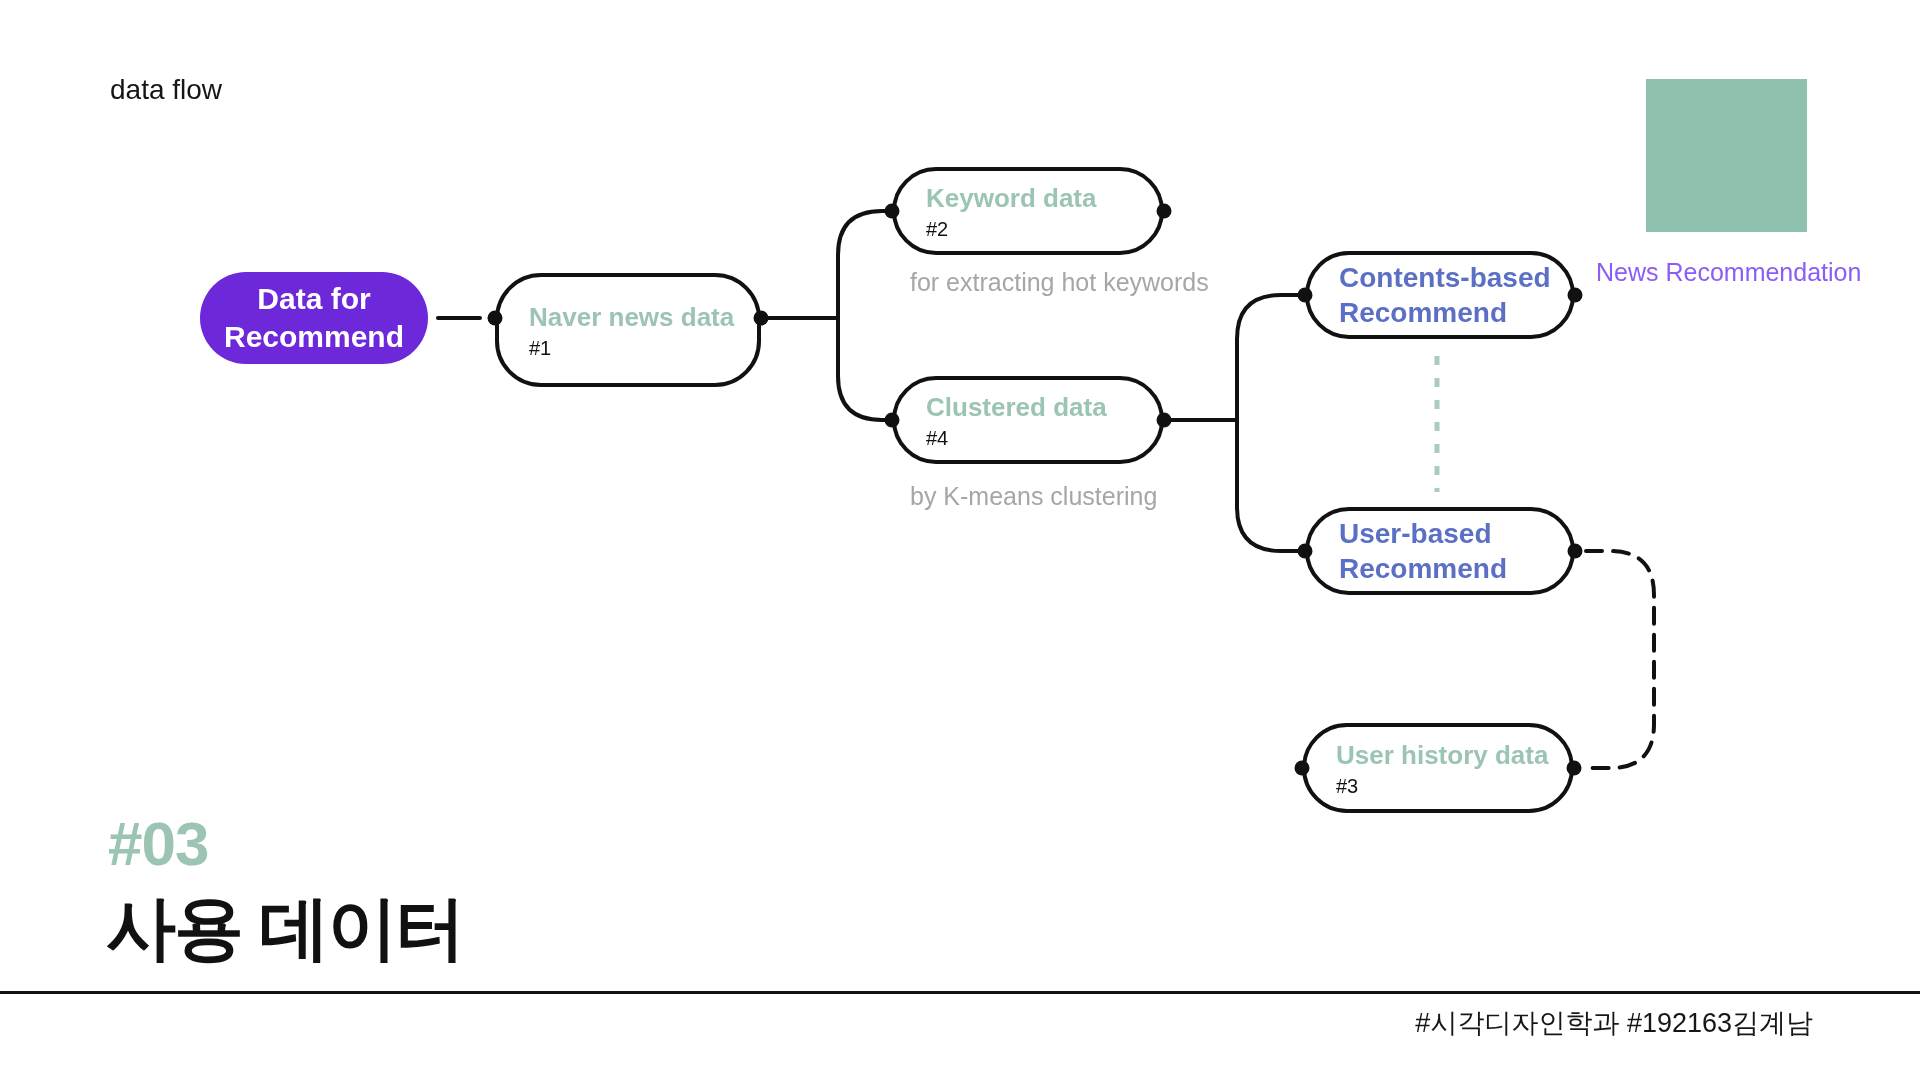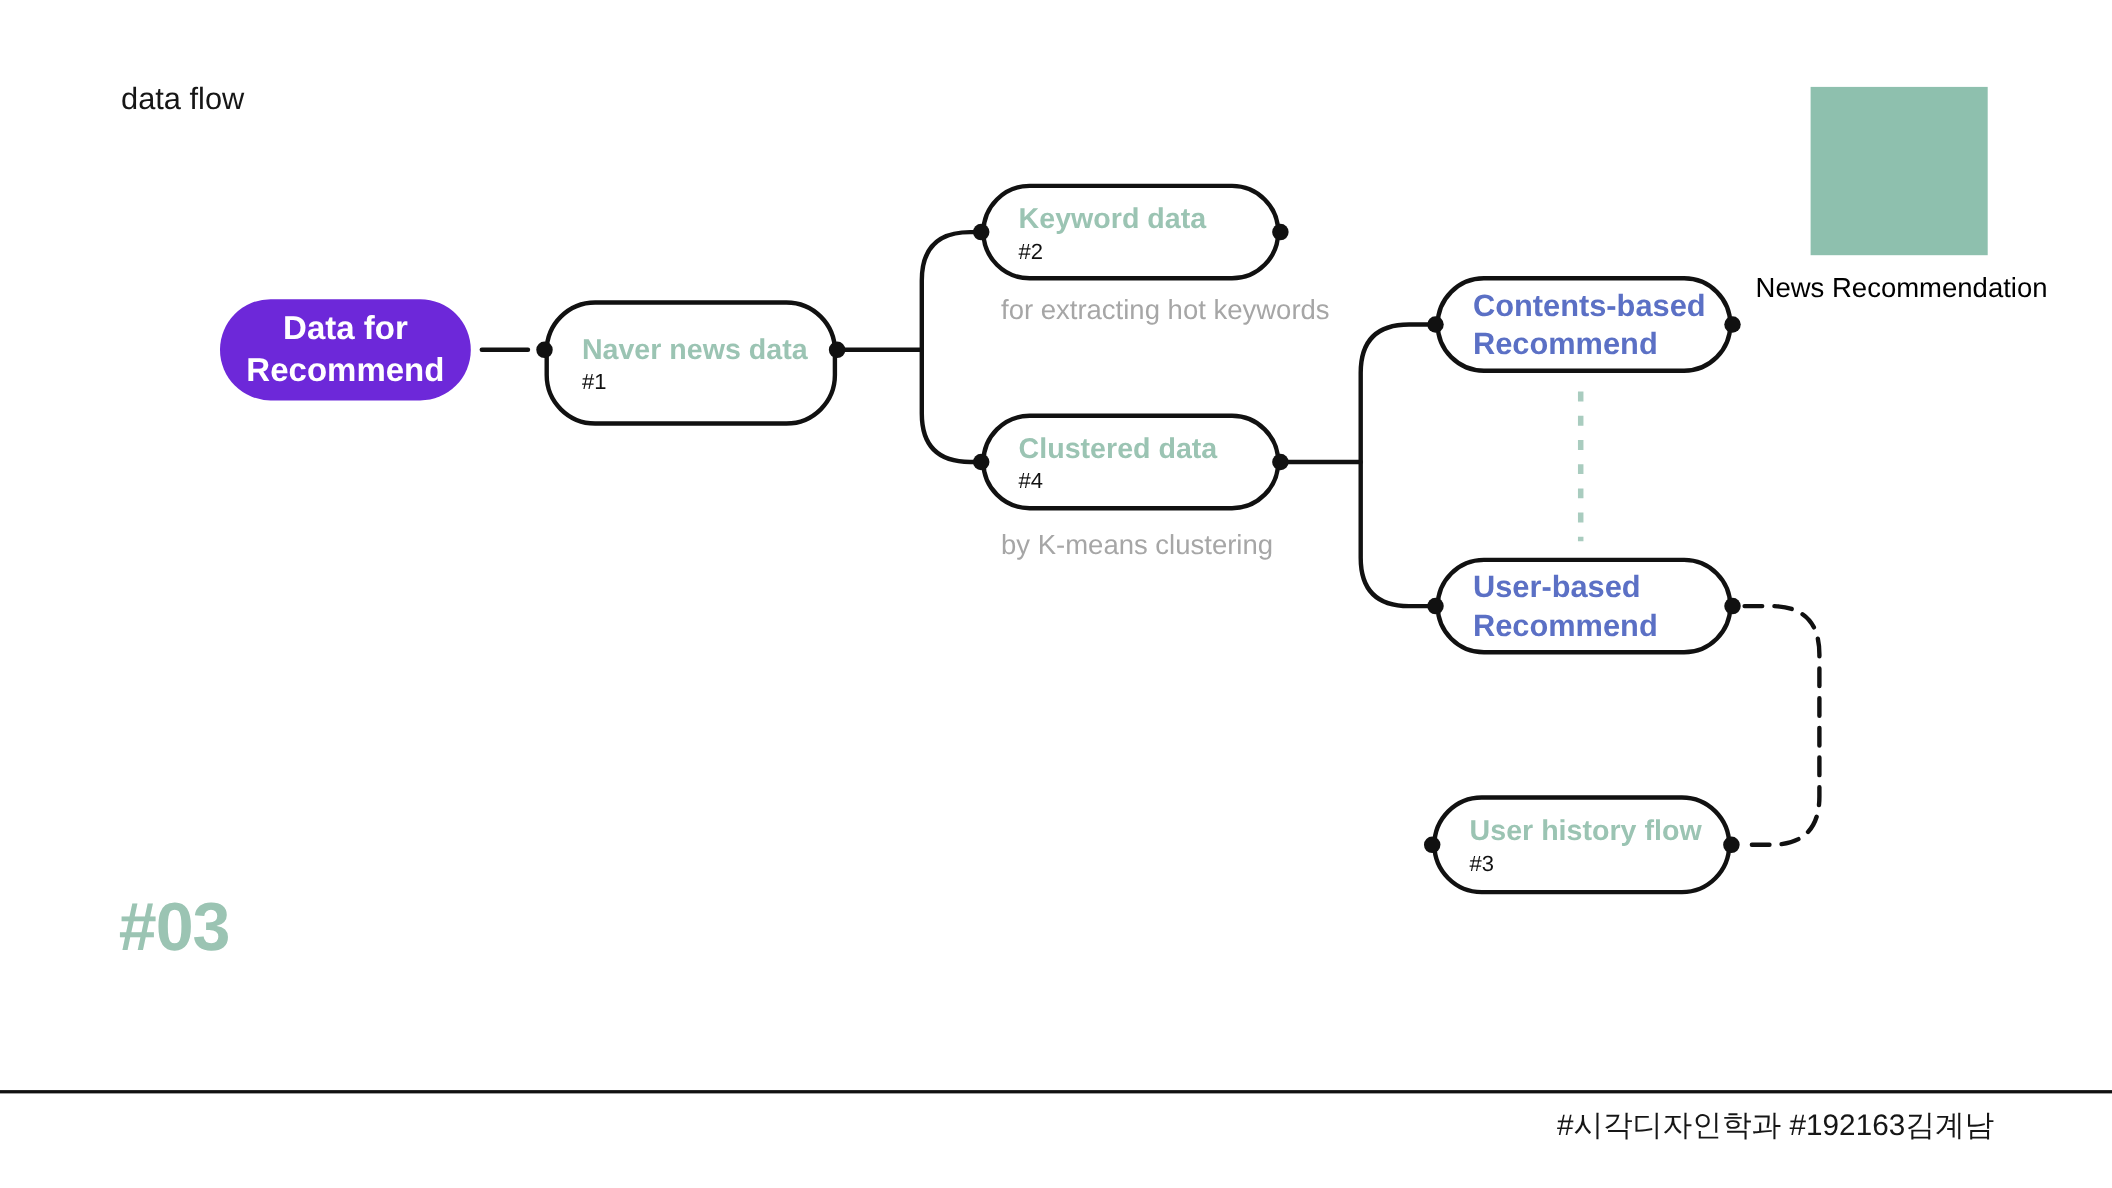--- a/index.html
+++ b/index.html
@@ -3,21 +3,21 @@
 <meta charset="utf-8">
 <style>
   html,body{margin:0;padding:0;background:#ffffff;}
   .canvas{
     position:relative;width:1920px;height:1080px;background:#ffffff;overflow:hidden;
     font-family:"Liberation Sans","DejaVu Sans",sans-serif;color:#111;
   }
   .header-label{position:absolute;left:110px;top:74px;font-size:28px;color:#161616;}
   
   .legend-swatch{position:absolute;left:1646px;top:79px;width:161px;height:153px;background:#8ec0ae;}
-  .legend-label{position:absolute;left:1596px;top:248px;font-size:25px;color:#000000;}
+  .legend-label{position:absolute;left:1596px;top:258px;font-size:25px;color:#8b5cf6;}
   
   .node{position:absolute;box-sizing:border-box;display:flex;flex-direction:column;justify-content:center;}
   .pill{
     left:200px;top:272px;width:228px;height:92px;background:#6d28d9;border-radius:46px;
     align-items:center;color:#ffffff;font-weight:bold;font-size:30px;line-height:38px;text-align:center;
   }
   .outline{border:4px solid #111;border-radius:46px;background:#ffffff;padding-left:30px;}
   .node-title{font-weight:bold;font-size:26px;color:#9bc4b3;line-height:34px;}
   .node-tag{font-size:20px;color:#111;margin-top:3px;}
   .blue .node-title{color:#5b70c5;font-size:28px;line-height:35px;}
@@ -74,21 +74,21 @@
     <div class="node-title">Contents-based</div>
     <div class="node-title">Recommend</div>
   </div>
 
   <div class="node outline blue" id="userbased">
     <div class="node-title">User-based</div>
     <div class="node-title">Recommend</div>
   </div>
 
   <div class="node outline" id="userhistory">
-    <div class="node-title">User history flow</div>
+    <div class="node-title">User history data</div>
     <div class="node-tag">#3</div>
   </div>
 
   <svg class="wires" viewBox="0 0 1920 1080">
     <g stroke="#111111" stroke-width="4" fill="none" stroke-linecap="round">
       <path d="M438 318 H480"></path>
       <path d="M761 318 H838"></path>
       <path d="M892 211 H882 Q838 211 838 255 V376 Q838 420 882 420 H892"></path>
       <path d="M1164 420 H1237"></path>
       <path d="M1305 295 H1281 Q1237 295 1237 339 V507 Q1237 551 1281 551 H1305"></path>
@@ -105,16 +105,17 @@
       <circle cx="1305" cy="295" r="7.5"></circle>
       <circle cx="1575" cy="295" r="7.5"></circle>
       <circle cx="1305" cy="551" r="7.5"></circle>
       <circle cx="1575" cy="551" r="7.5"></circle>
       <circle cx="1302" cy="768" r="7.5"></circle>
       <circle cx="1574" cy="768" r="7.5"></circle>
     </g>
   </svg>
 
   <div class="section-number">#03</div>
+  <div class="section-title">사용 데이터</div>
   <div class="footer-rule"></div>
   <div class="footer-text">#시각디자인학과  #192163김계남</div>
 
 </div>
 
 </body></html>

